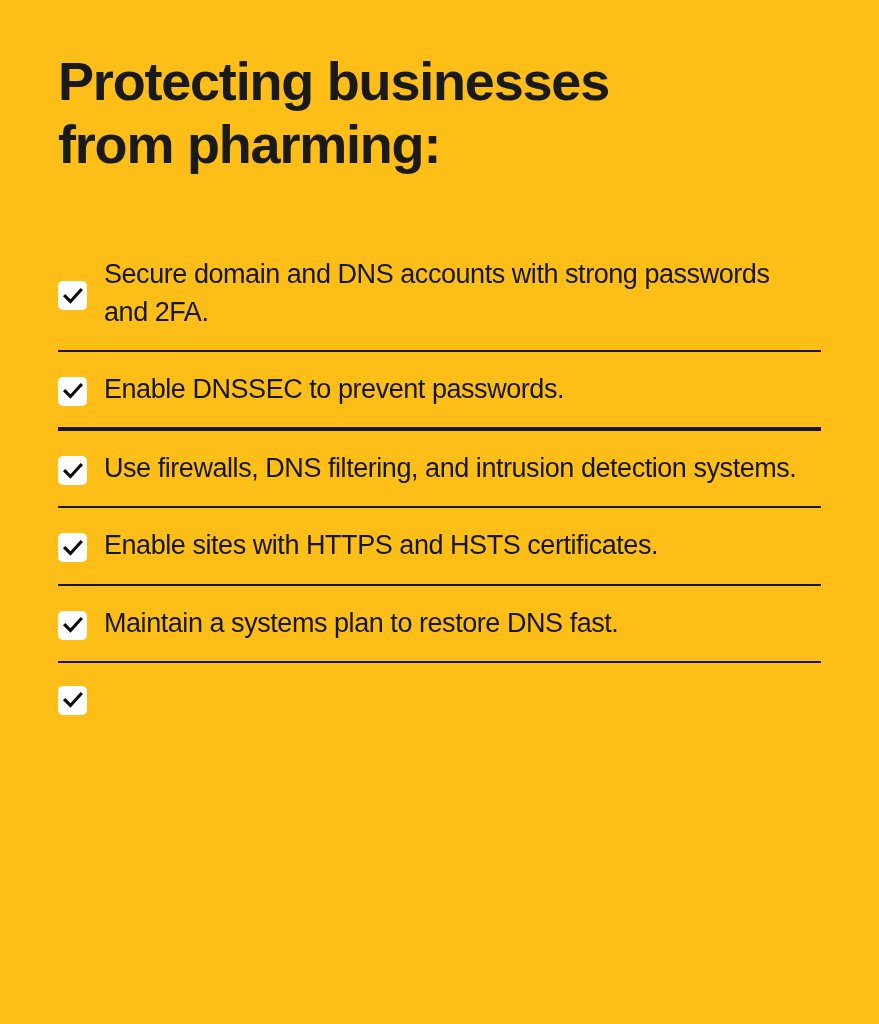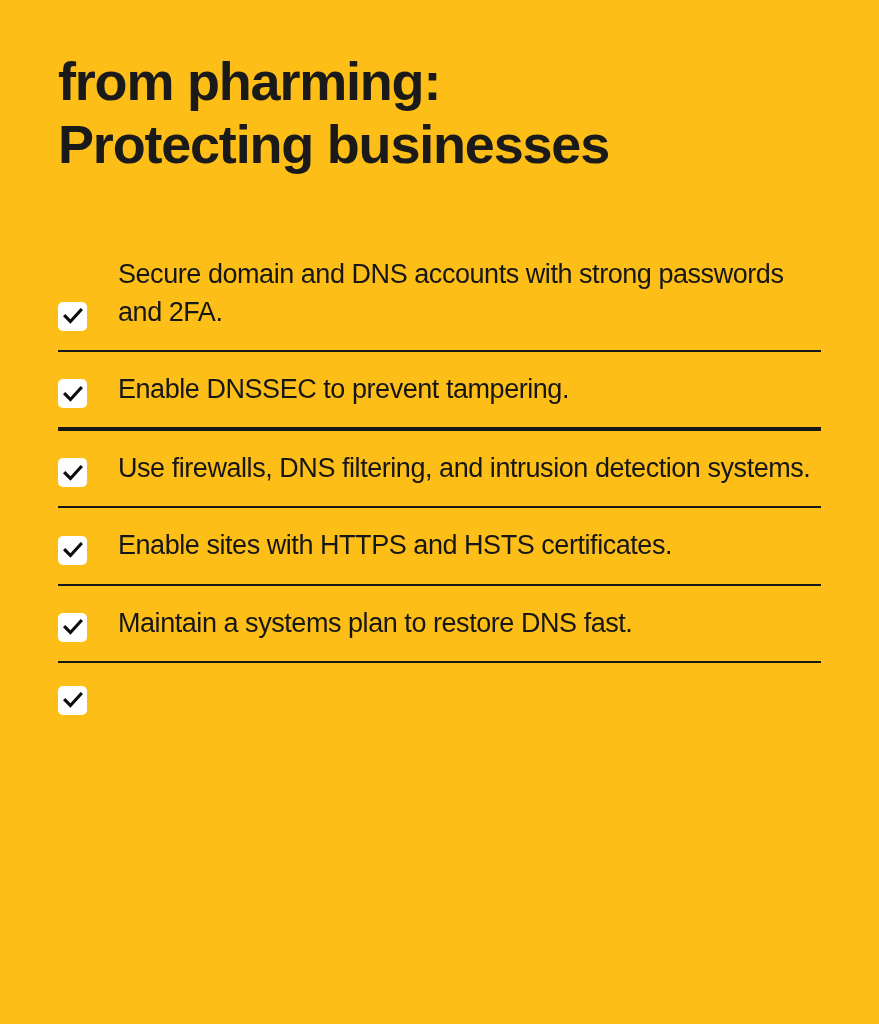--- a/index.html
+++ b/index.html
@@ -46,22 +46,22 @@
   
   .checklist {
     margin: 0;
     padding: 0;
     list-style: none;
     margin-top: 62px;
   }
 
   .check-item {
     display: flex;
-    align-items: flex-end;
-    gap: 31px;
+    align-items: center;
+    gap: 17px;
     padding: 0;
   }
 
   .check-row {
     padding-top: 19px;
     padding-bottom: 19px;
   }
 
   .checkbox {
     flex: 0 0 auto;
@@ -98,22 +98,22 @@
     width: 100%;
   }
 </style>
 </head>
 <body>
 
 <div class="infographic">
 
   <div class="title-block">
     <h1 class="title">
+        <span class="title-line">Protecting businesses</span>
         <span class="title-line">from pharming:</span>
-        <span class="title-line">Protecting businesses</span>
       </h1>
   </div>
 
   <ul class="checklist">
 
     <li class="check-item check-row">
       <span class="checkbox">
         <svg viewBox="0 0 24 24" aria-hidden="true">
             <path d="M3.5 12.2 L9.2 18 L20.5 5.6" fill="none" stroke="#0d0d0d" stroke-width="3.4" stroke-linecap="square" stroke-linejoin="miter"></path>
           </svg>
@@ -122,21 +122,21 @@
     </li>
 
     <hr class="divider">
 
     <li class="check-item check-row">
       <span class="checkbox">
         <svg viewBox="0 0 24 24" aria-hidden="true">
             <path d="M3.5 12.2 L9.2 18 L20.5 5.6" fill="none" stroke="#0d0d0d" stroke-width="3.4" stroke-linecap="square" stroke-linejoin="miter"></path>
           </svg>
       </span>
-      <span class="check-text">Enable DNSSEC to prevent tampering.</span>
+      <span class="check-text">Enable DNSSEC to prevent passwords.</span>
     </li>
 
     <hr class="divider">
 
 
     <hr class="divider">
 
     <li class="check-item check-row">
       <span class="checkbox">
         <svg viewBox="0 0 24 24" aria-hidden="true">

